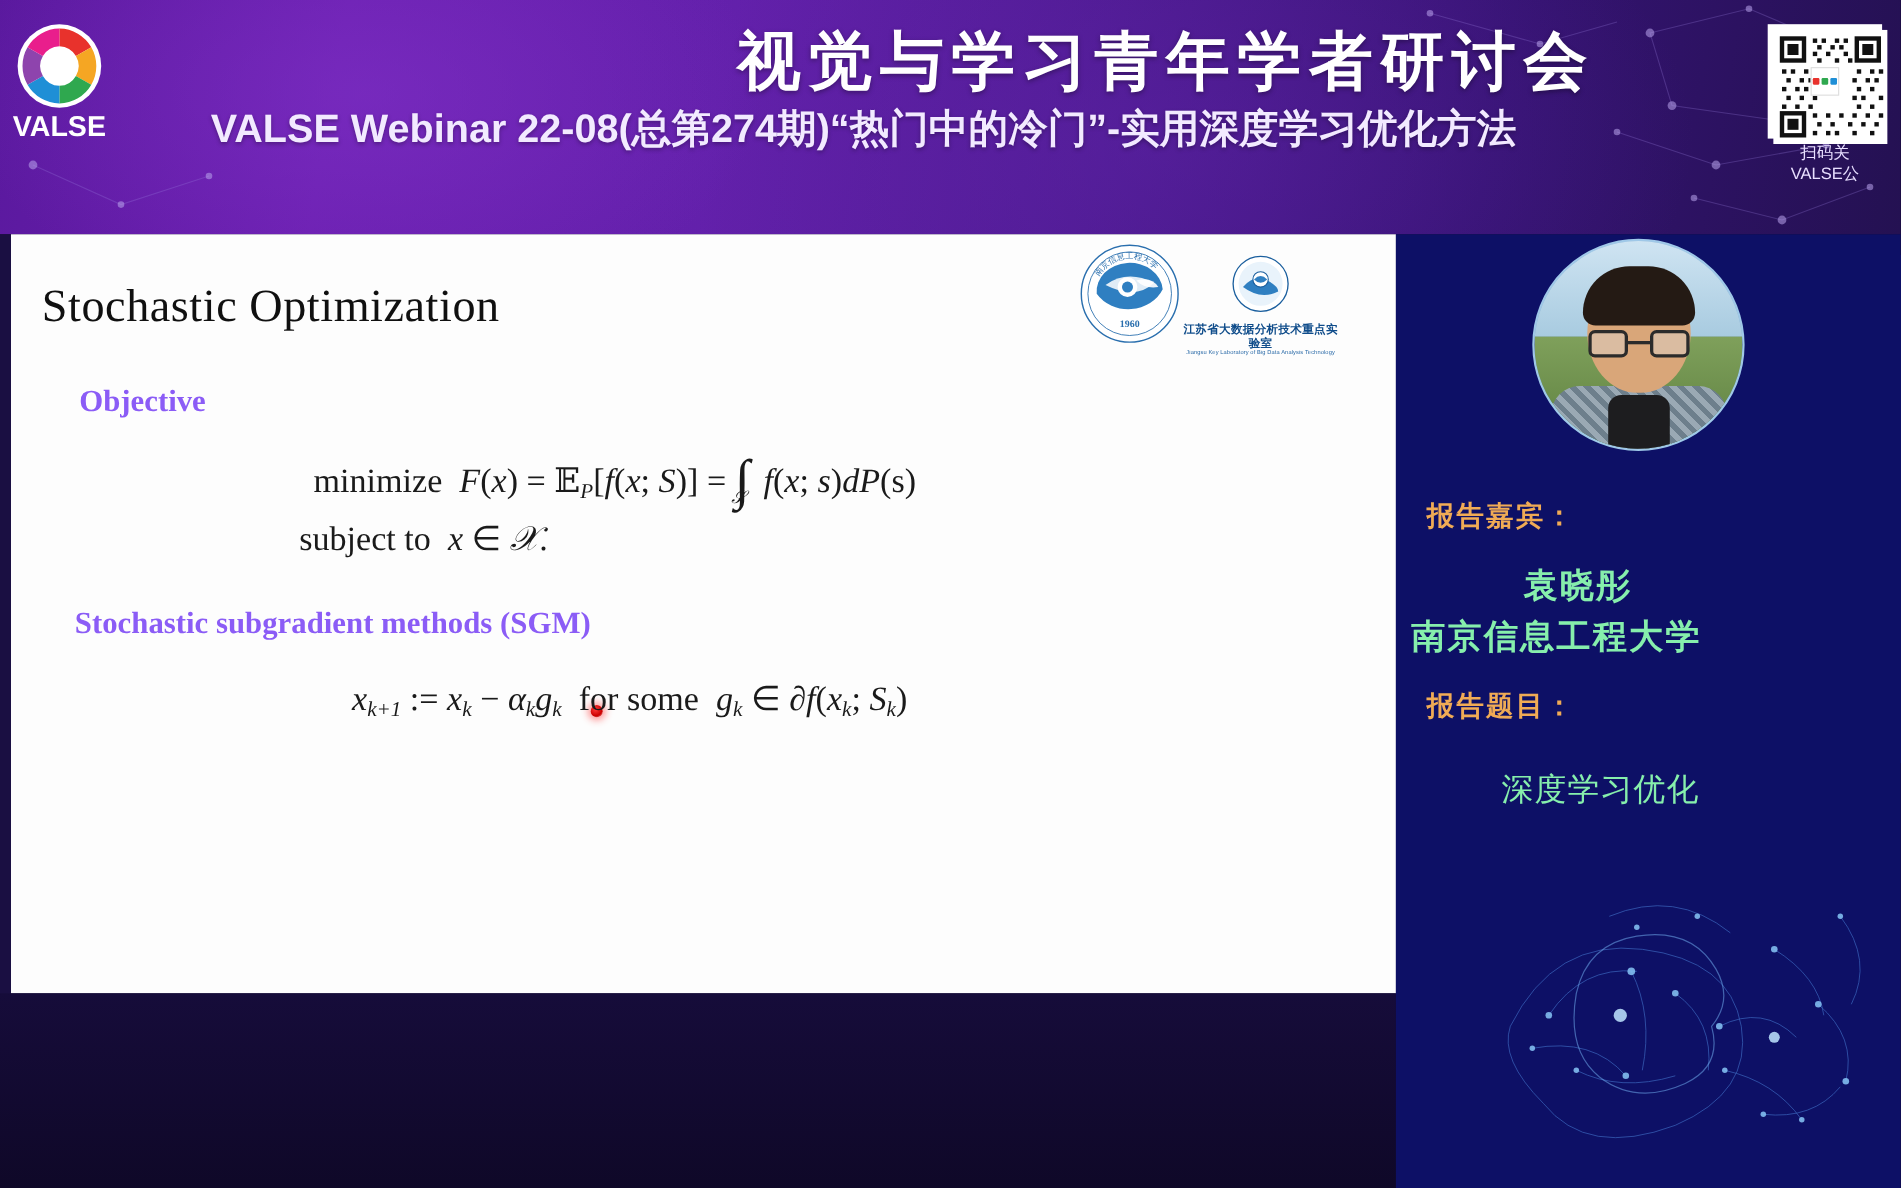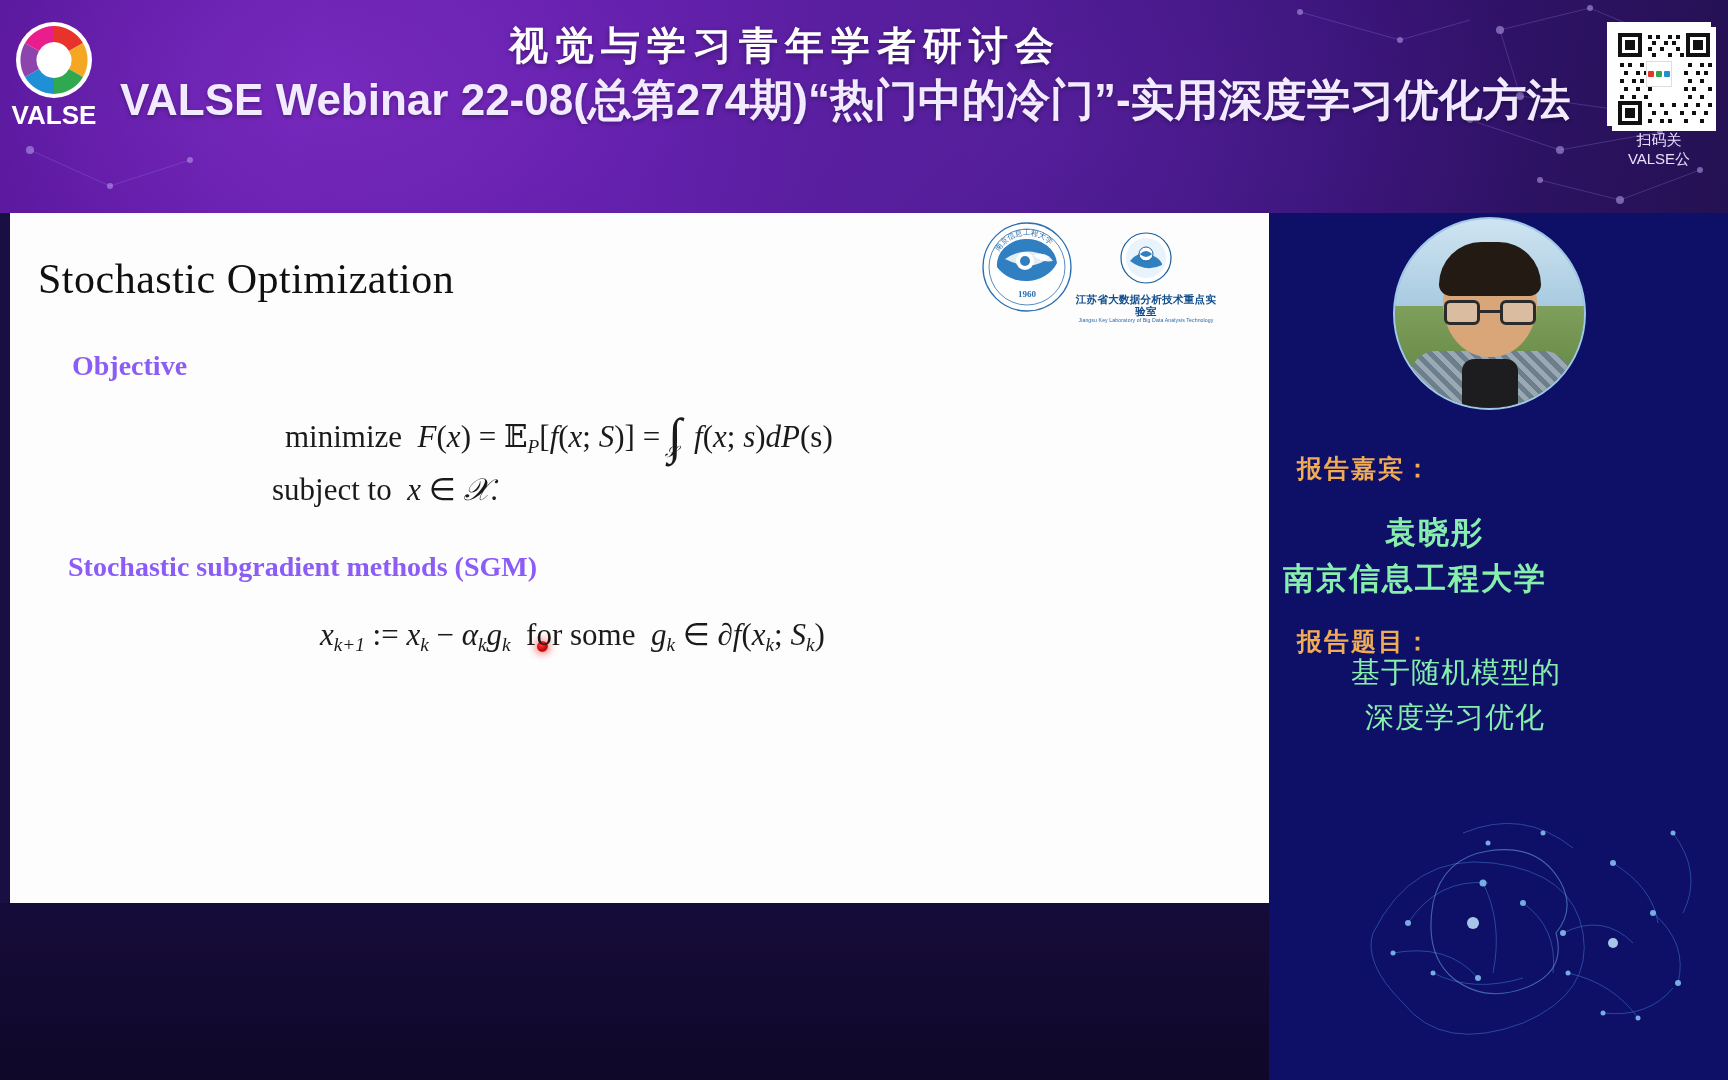--- a/index.html
+++ b/index.html
@@ -25,26 +25,27 @@
   #header .netdots{ position:absolute; inset:0; }
 
   #valse-logo{
     position:absolute; left:8px; top:14px; width:92px; height:120px;
   }
 
   #header-titles{
     position:absolute; left:120px; top:24px; width:1330px; text-align:center;
   }
   #title-cn{
-    font-size:39px; font-weight:700; color:#ffffff; letter-spacing:7px;
+    font-size:58px; font-weight:700; color:#ffffff; letter-spacing:7px;
     line-height:1.12; text-shadow:0 2px 5px rgba(0,0,0,.35);
     font-family:"Liberation Sans", sans-serif;
+    text-align:right;
   }
   #title-sub{
-    margin-top:6px; font-size:44px; font-weight:600; color:#f2eaff;
+    margin-top:6px; font-size:36px; font-weight:600; color:#f2eaff;
     letter-spacing:0px; line-height:1.2; white-space:nowrap;
     text-shadow:0 2px 4px rgba(0,0,0,.3);
   }
 
   #qr-block{ position:absolute; right:8px; top:22px; width:122px; text-align:center; }
   #qr-code{ width:104px; height:104px; background:#fff; margin:0 auto; position:relative; padding:5px;}
   #qr-center{
     position:absolute; left:50%; top:50%; transform:translate(-50%,-50%);
     width:26px; height:26px; background:#fff; border:1px solid #ddd;
     display:flex; align-items:center; justify-content:center;
@@ -368,21 +369,20 @@
           <span class="bridge"></span>
           <span class="lens r"></span>
       </div>
     </div>
 
     <div class="panel-label" id="lbl-guest">报告嘉宾：</div>
     <div class="panel-val" id="val-name">袁晓彤</div>
     <div class="panel-val" id="val-org">南京信息工程大学</div>
 
     <div class="panel-label" id="lbl-topic">报告题目：</div>
-    <div class="panel-val" id="val-topic1">基于随机模型的</div>
     <div class="panel-val" id="val-topic2">深度学习优化</div>
 
     <svg id="brain-art" viewBox="0 0 420 300">
       <g stroke="#5fa8ff" stroke-width="0.7" fill="none" opacity="0.55">
         <path d="M60 160 q40 -80 120 -70 q80 10 90 70 q10 60 -60 90 q-80 30 -120 -20 q-40 -40 -30 -70 z"></path>
         <path d="M95 150 q30 -45 80 -40"></path>
           <path d="M120 200 q40 20 90 5"></path>
         <path d="M170 110 q20 40 10 90"></path>
           <path d="M210 130 q35 25 30 70"></path>
         <path d="M80 180 q55 -10 85 25"></path>

